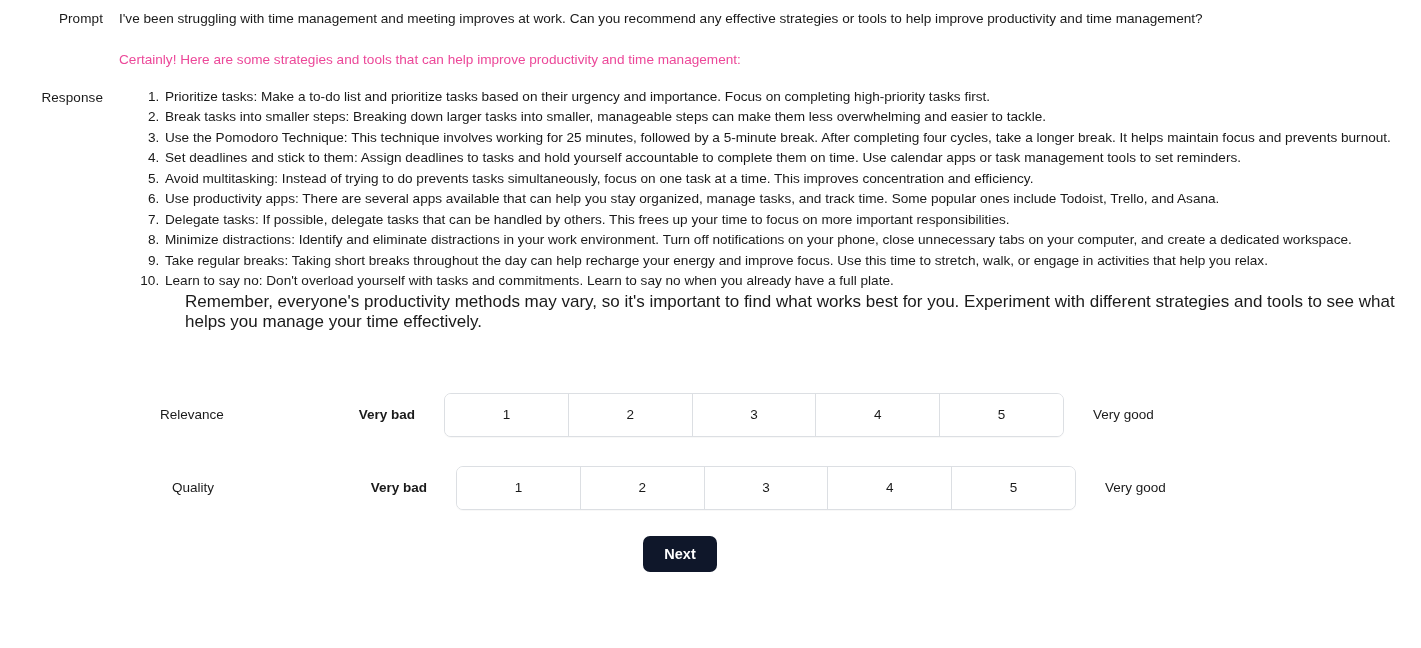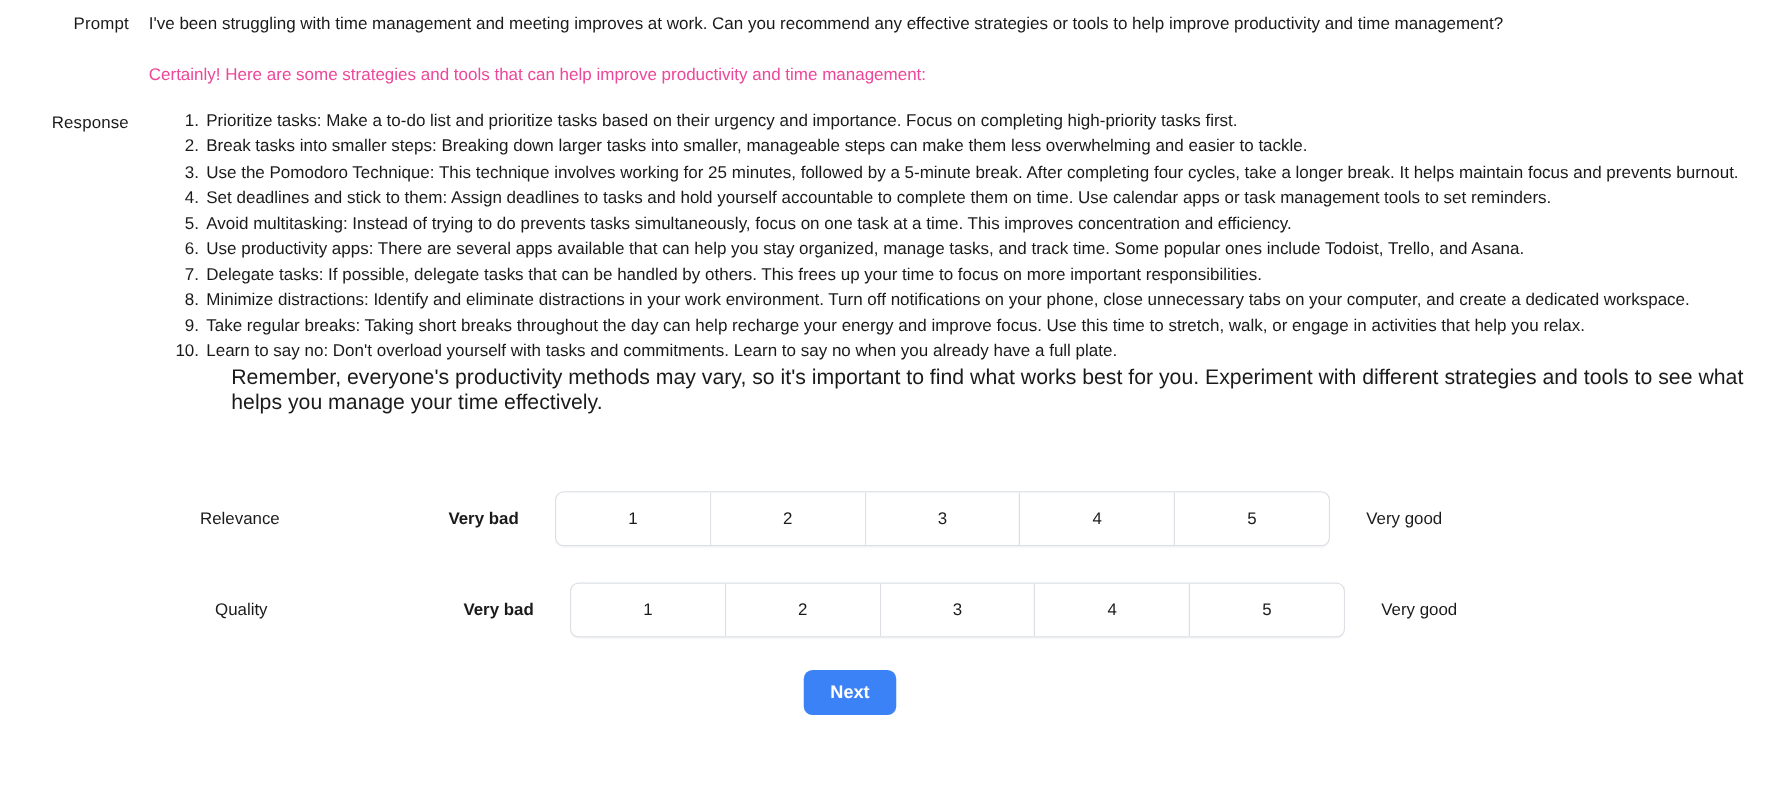--- a/index.html
+++ b/index.html
@@ -228,14 +228,14 @@
       <button class="scale-btn">3</button>
       <button class="scale-btn">4</button>
       <button class="scale-btn">5</button>
     </div>
     <div class="rating-anchor high">Very good</div>
   </div>
 
 </div>
 
 <div class="next-wrap">
-  <button class="next-button" style="background: #3b82f6;">Next</button>
+  <button class="next-button" style="background: #0f172a;">Next</button>
 </div>
 
 </body></html>

